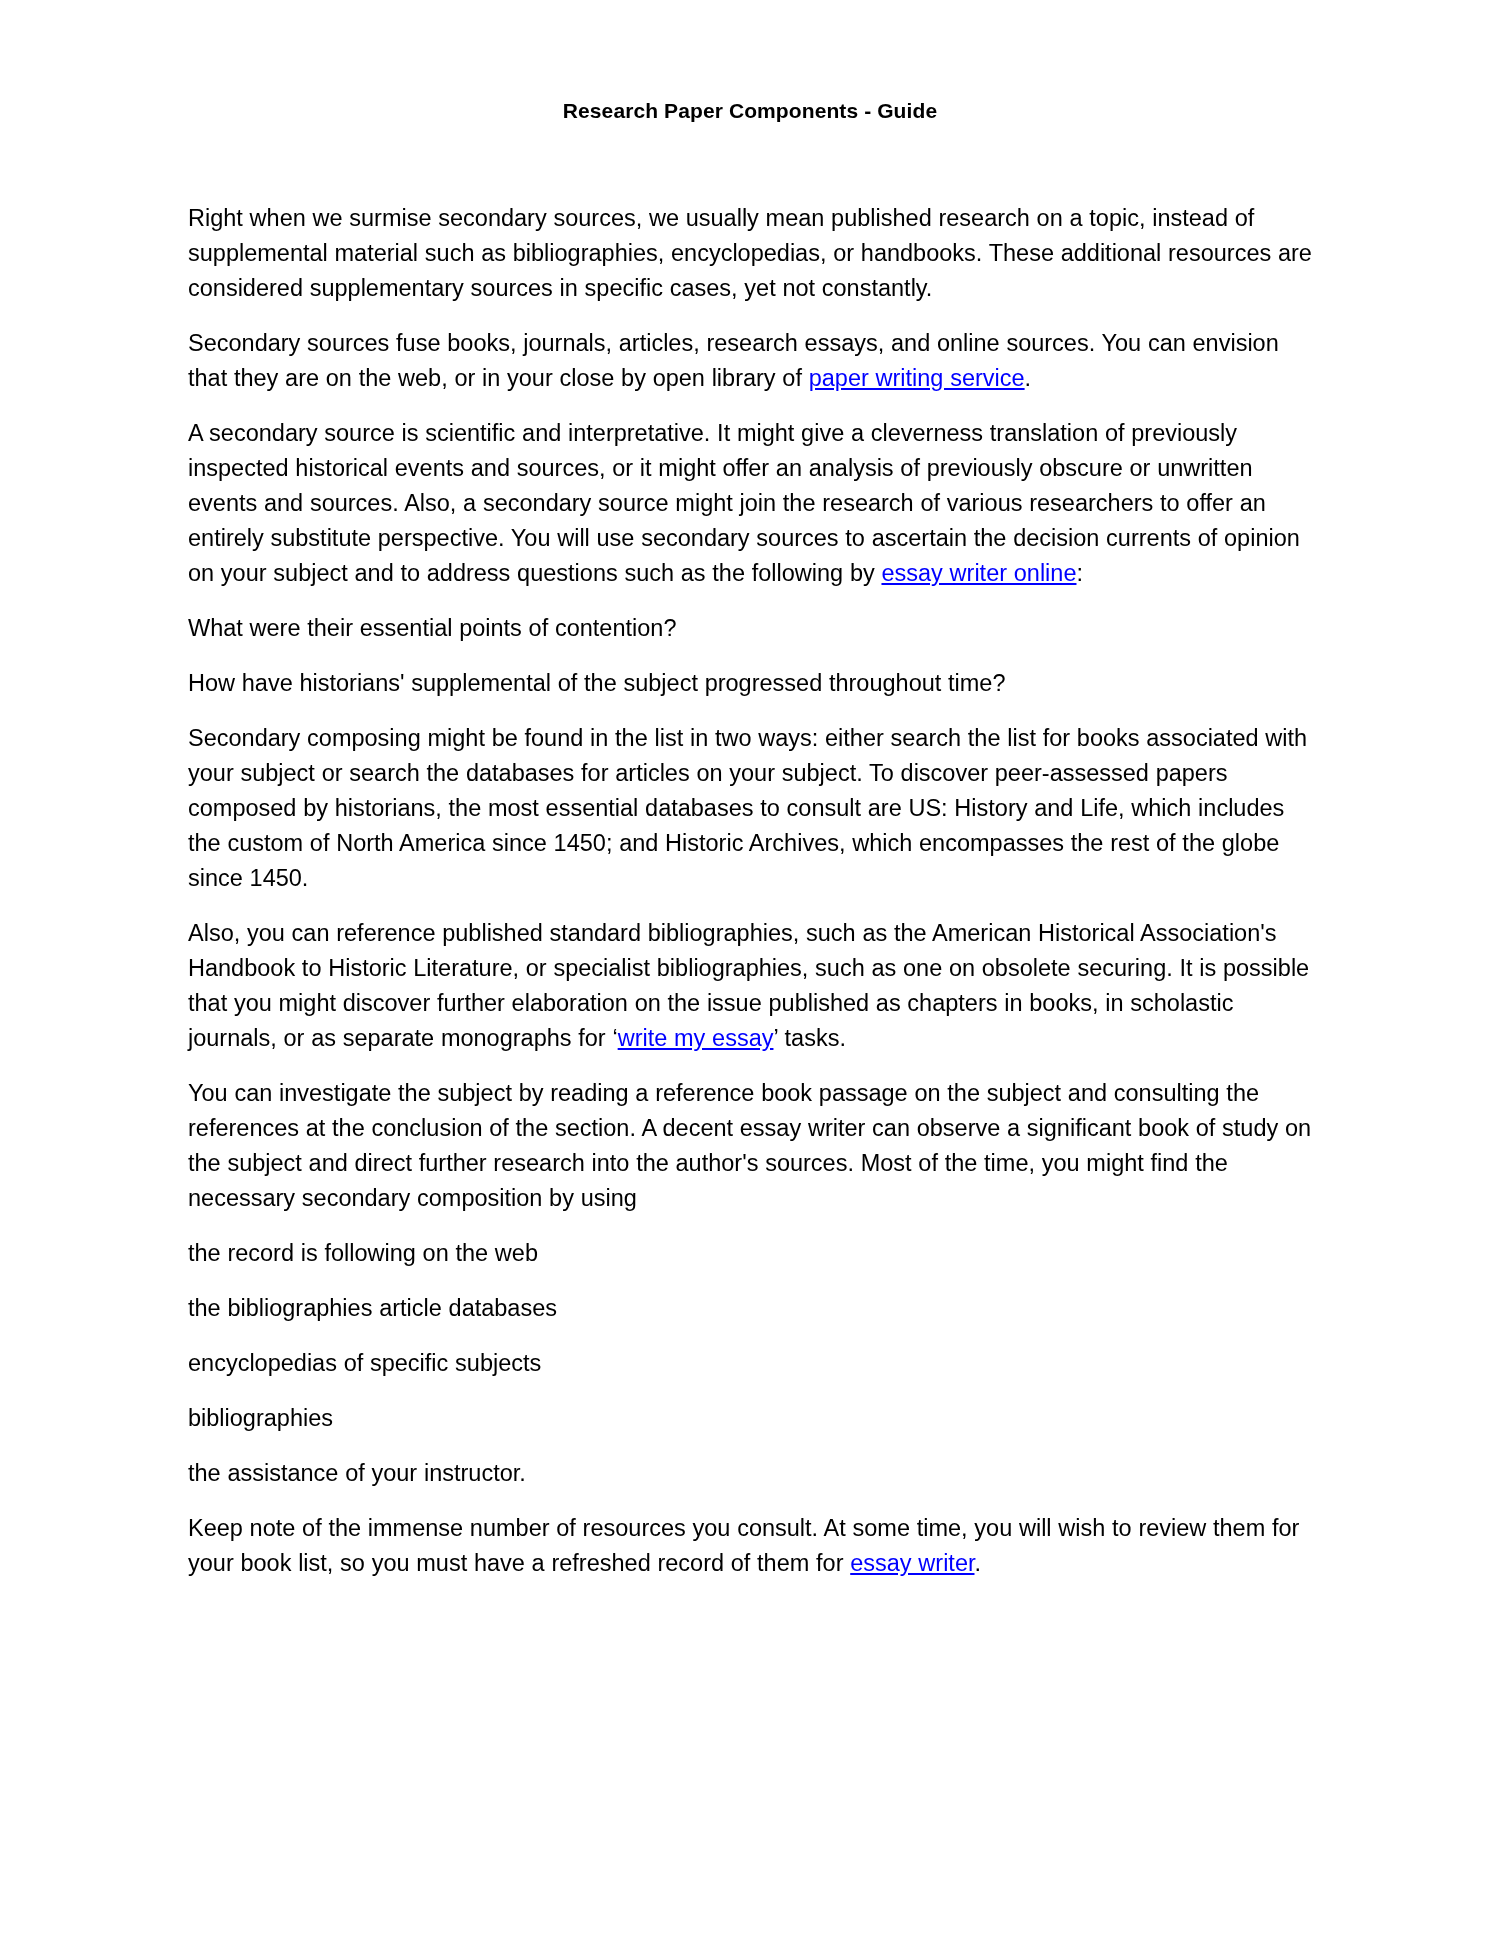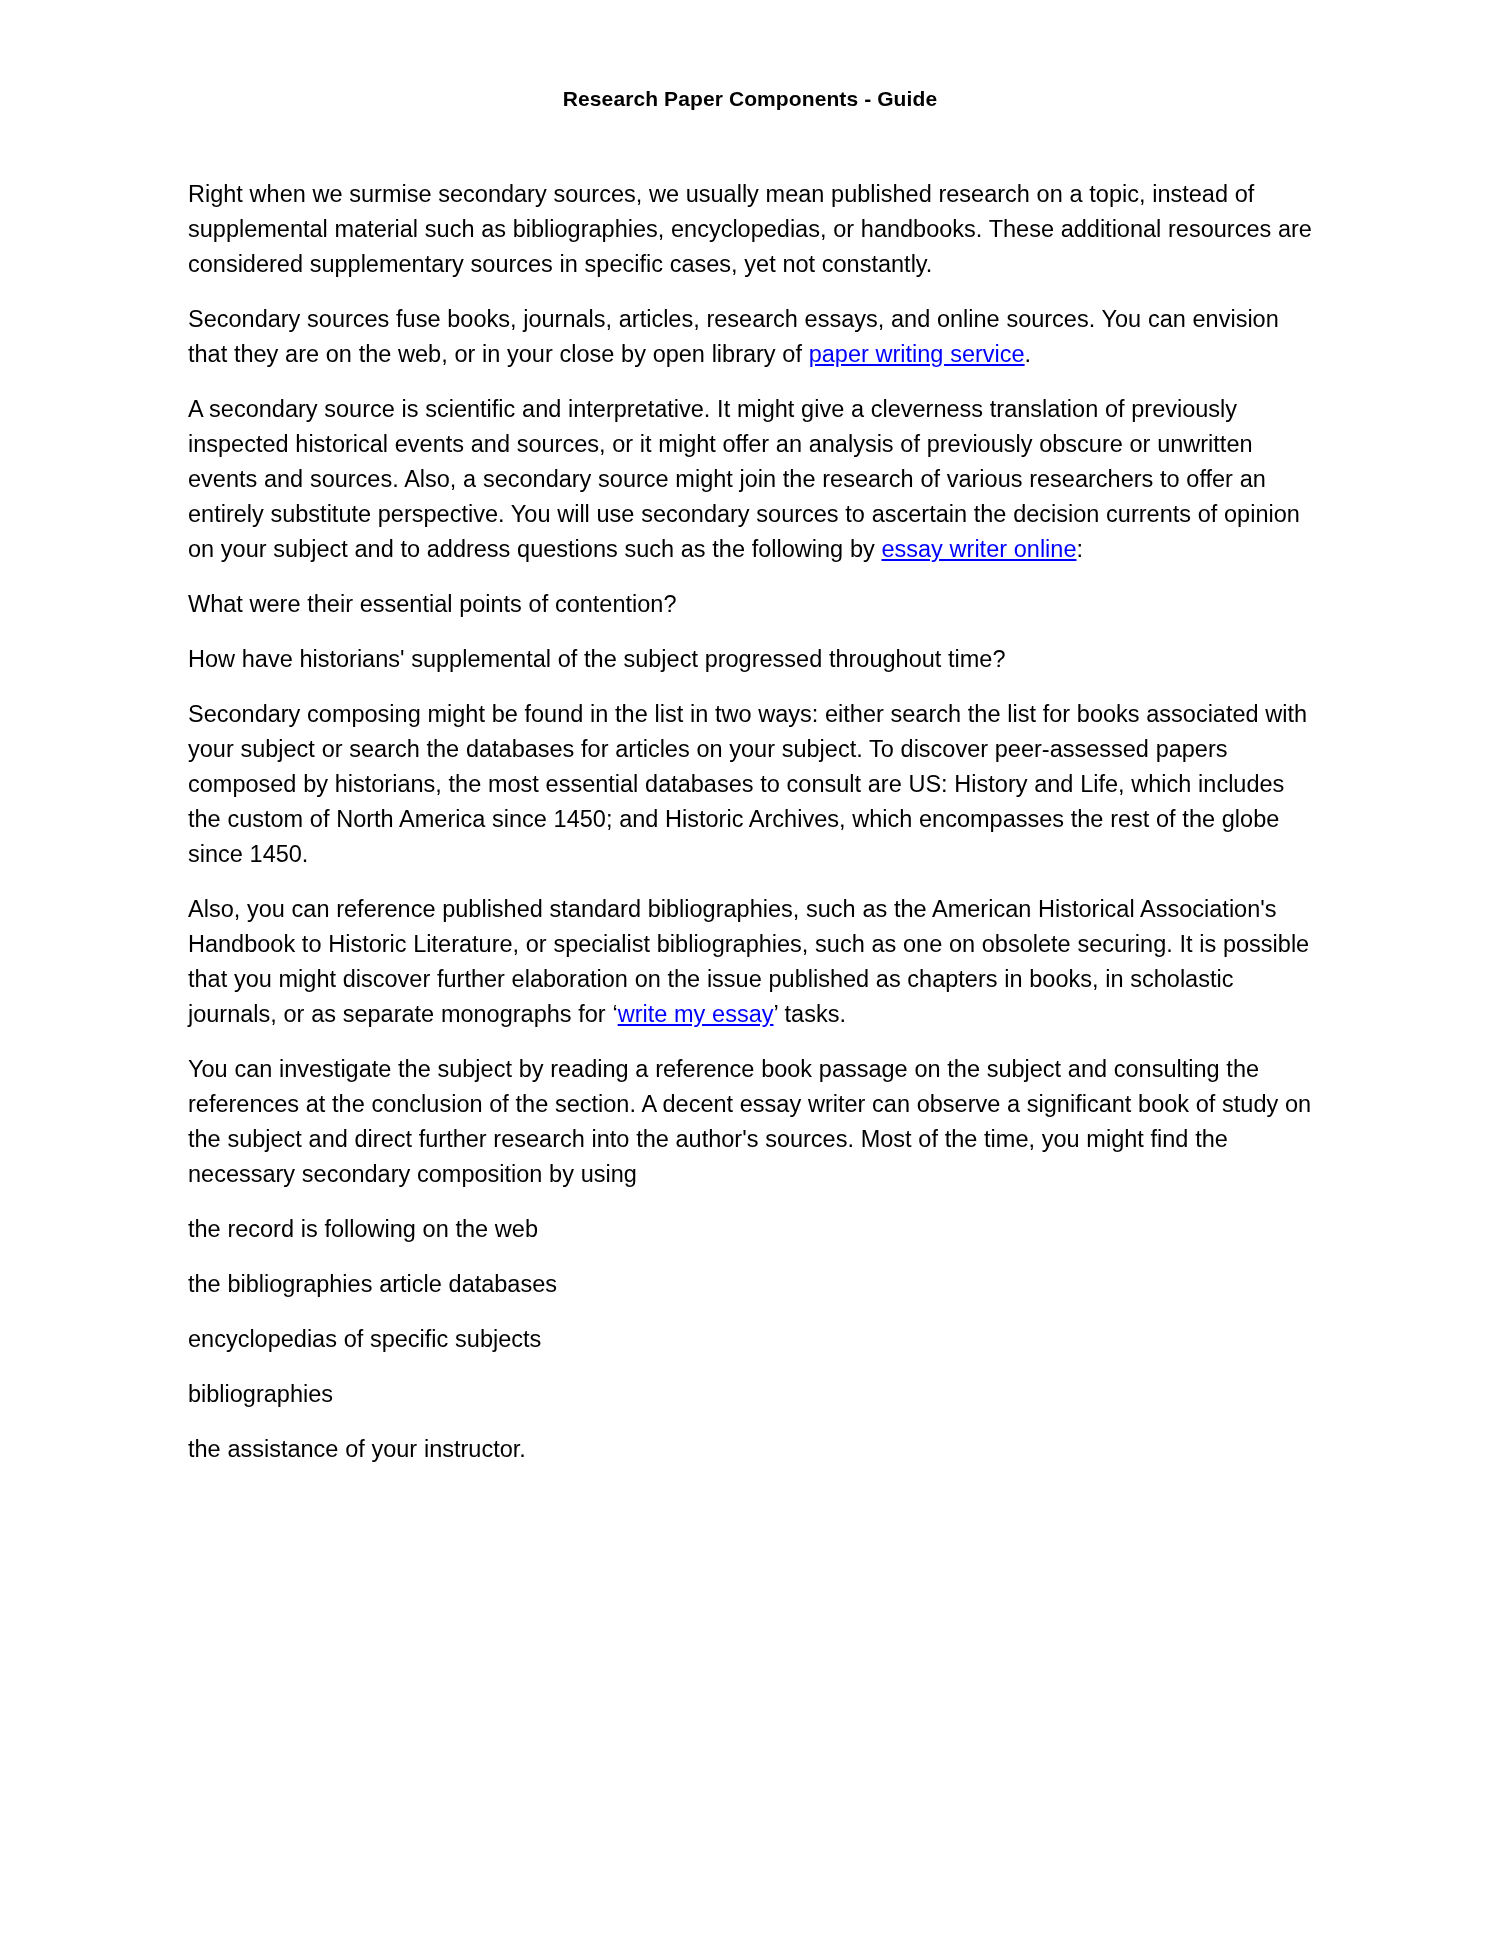--- a/index.html
+++ b/index.html
@@ -18,21 +18,21 @@
 
   .page {
     position: relative;
     width: 1500px;
     height: 1942px;
     background: #ffffff;
     box-sizing: border-box;
   }
 
   .doc-title {
-    margin: 4px;
+    margin: 16px;
     padding-top: 82px;
     text-align: center;
     font-size: 21px;
     font-weight: bold;
     letter-spacing: 0.1px;
     line-height: 1.2;
   }
 
   .body-block {
     margin: 0 auto;
@@ -89,15 +89,16 @@
     <p class="para">the record is following on the web</p>
 
     <p class="para">the bibliographies article databases</p>
 
     <p class="para">encyclopedias of specific subjects</p>
 
     <p class="para">bibliographies</p>
 
     <p class="para">the assistance of your instructor.</p>
 
+    <p class="para"><span>Keep note of the immense number of resources you consult. At some time, you will wish to review them for your book list, so you must have a refreshed record of them for </span><a class="doclink" href="#">essay writer</a><span>.</span></p>
 
   </div>
 </div>
 
 </body></html>

